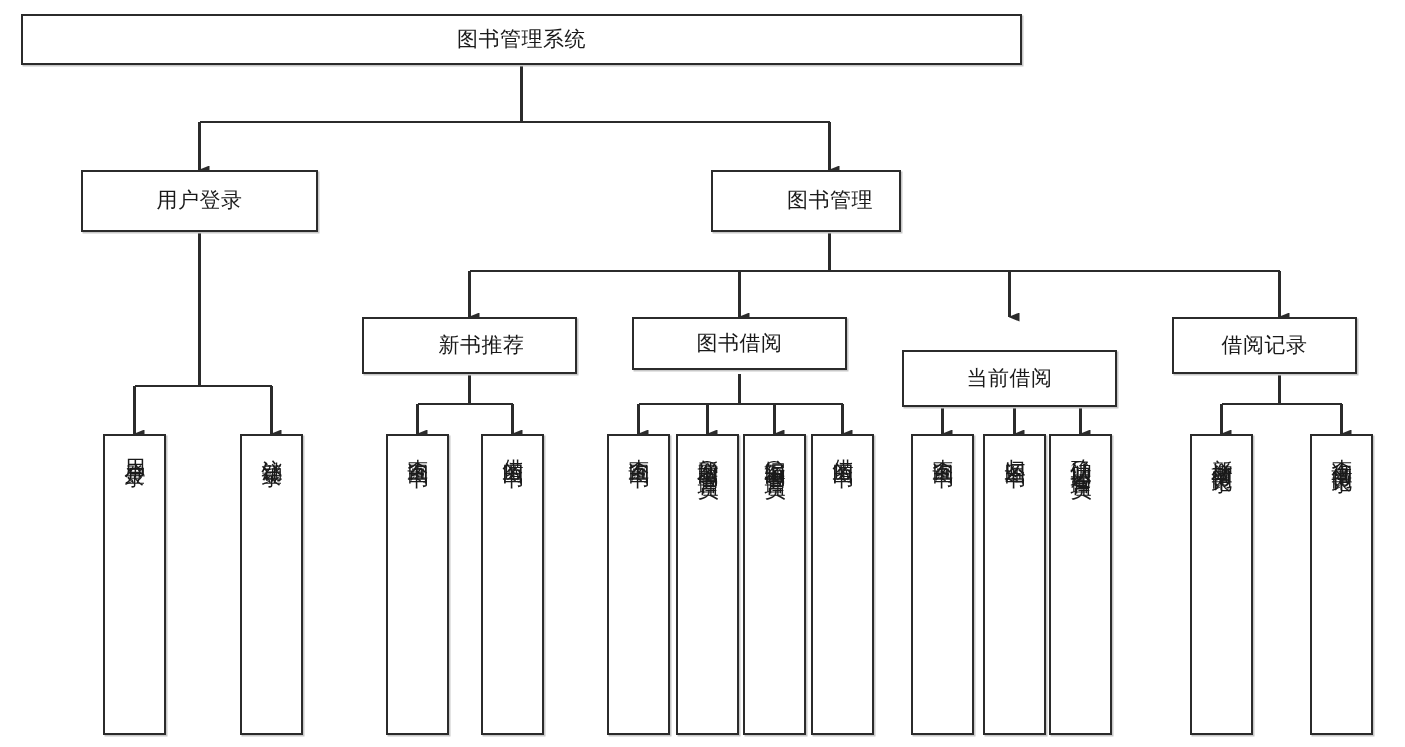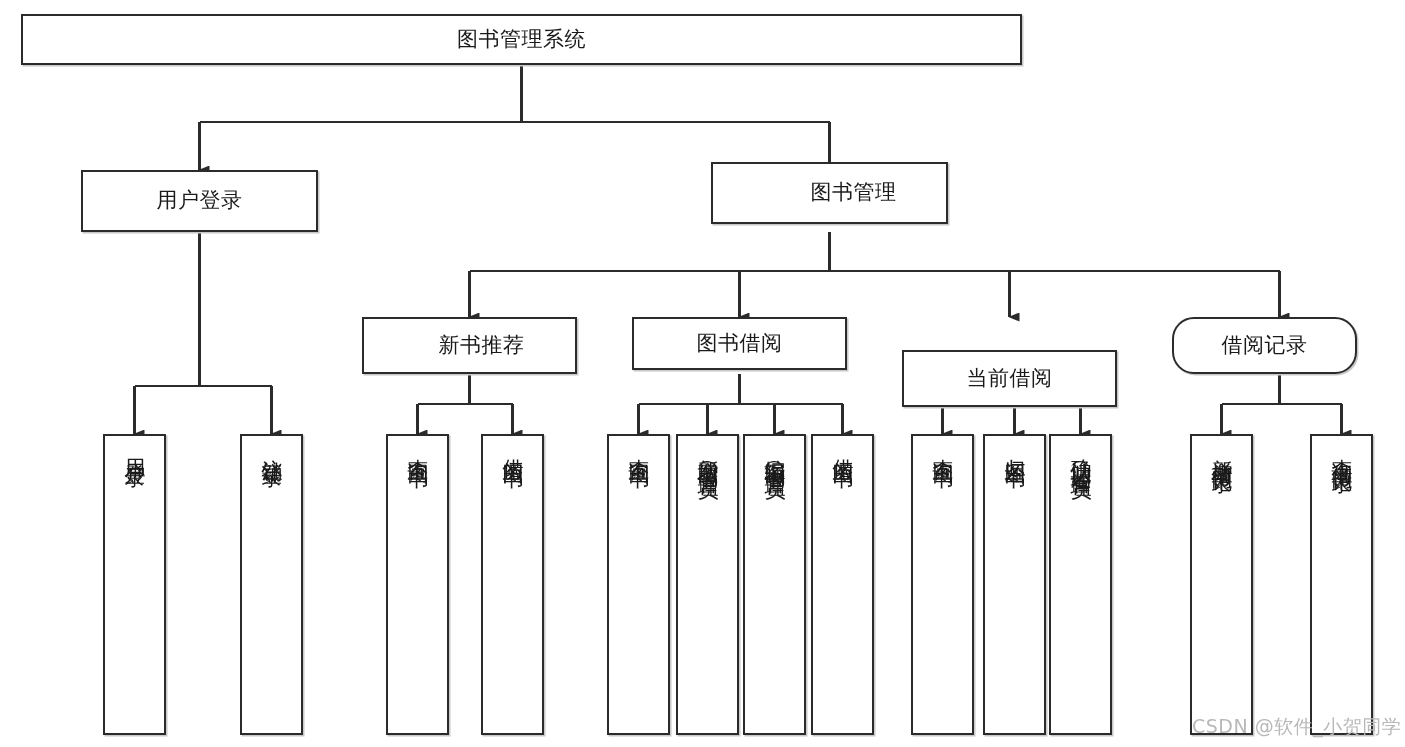--- a/index.html
+++ b/index.html
@@ -119,33 +119,33 @@
       </g>
   </svg>
 
   <div id="nodes-layer">
       <div class="node-box horizontal" style="left: 21px; top: 14px; width: 1001px; height: 51px;">
         <span class="node-label">图书管理系统</span>
       </div>
       <div class="node-box horizontal" style="left: 81px; top: 170px; width: 237px; height: 62px;">
         <span class="node-label">用户登录</span>
       </div>
-      <div class="node-box horizontal" style="left: 711px; top: 162px; width: 237px; height: 62px; padding-left: 48px;">
+      <div class="node-box horizontal" style="left: 711px; top: 170px; width: 190px; height: 62px; padding-left: 48px;">
         <span class="node-label">图书管理</span>
       </div>
       <div class="node-box horizontal" style="left: 362px; top: 317px; width: 215px; height: 57px; padding-left: 24px;">
         <span class="node-label">新书推荐</span>
       </div>
       <div class="node-box horizontal" style="left: 632px; top: 317px; width: 215px; height: 53px;">
         <span class="node-label">图书借阅</span>
       </div>
       <div class="node-box horizontal" style="left: 902px; top: 317px; width: 215px; height: 57px; margin-top: 33px;">
         <span class="node-label">当前借阅</span>
       </div>
-      <div class="node-box horizontal" style="left: 1172px; top: 317px; width: 185px; height: 57px; border-radius: 22px;">
+      <div class="node-box horizontal" style="left: 1172px; top: 317px; width: 185px; height: 57px;">
         <span class="node-label">借阅记录</span>
       </div>
       <div class="node-box vertical" style="left: 103px; top: 434px; width: 63px; height: 301px;">
         <span class="node-label">用户登录</span>
       </div>
       <div class="node-box vertical" style="left: 240px; top: 434px; width: 63px; height: 301px;">
         <span class="node-label">注销登录</span>
       </div>
       <div class="node-box vertical" style="left: 386px; top: 434px; width: 63px; height: 301px;">
         <span class="node-label">查询图书</span>
@@ -175,15 +175,14 @@
         <span class="node-label">确认归还（管理员）</span>
       </div>
       <div class="node-box vertical" style="left: 1190px; top: 434px; width: 63px; height: 301px;">
         <span class="node-label">新增借阅记录</span>
       </div>
       <div class="node-box vertical" style="left: 1310px; top: 434px; width: 63px; height: 301px;">
         <span class="node-label">查询借阅记录</span>
       </div>
     </div>
 
-  <div class="watermark" style="left:1192px; top:714px;">CSDN @软件_小贺同学</div>
 
 </div>
 
 </body></html>

